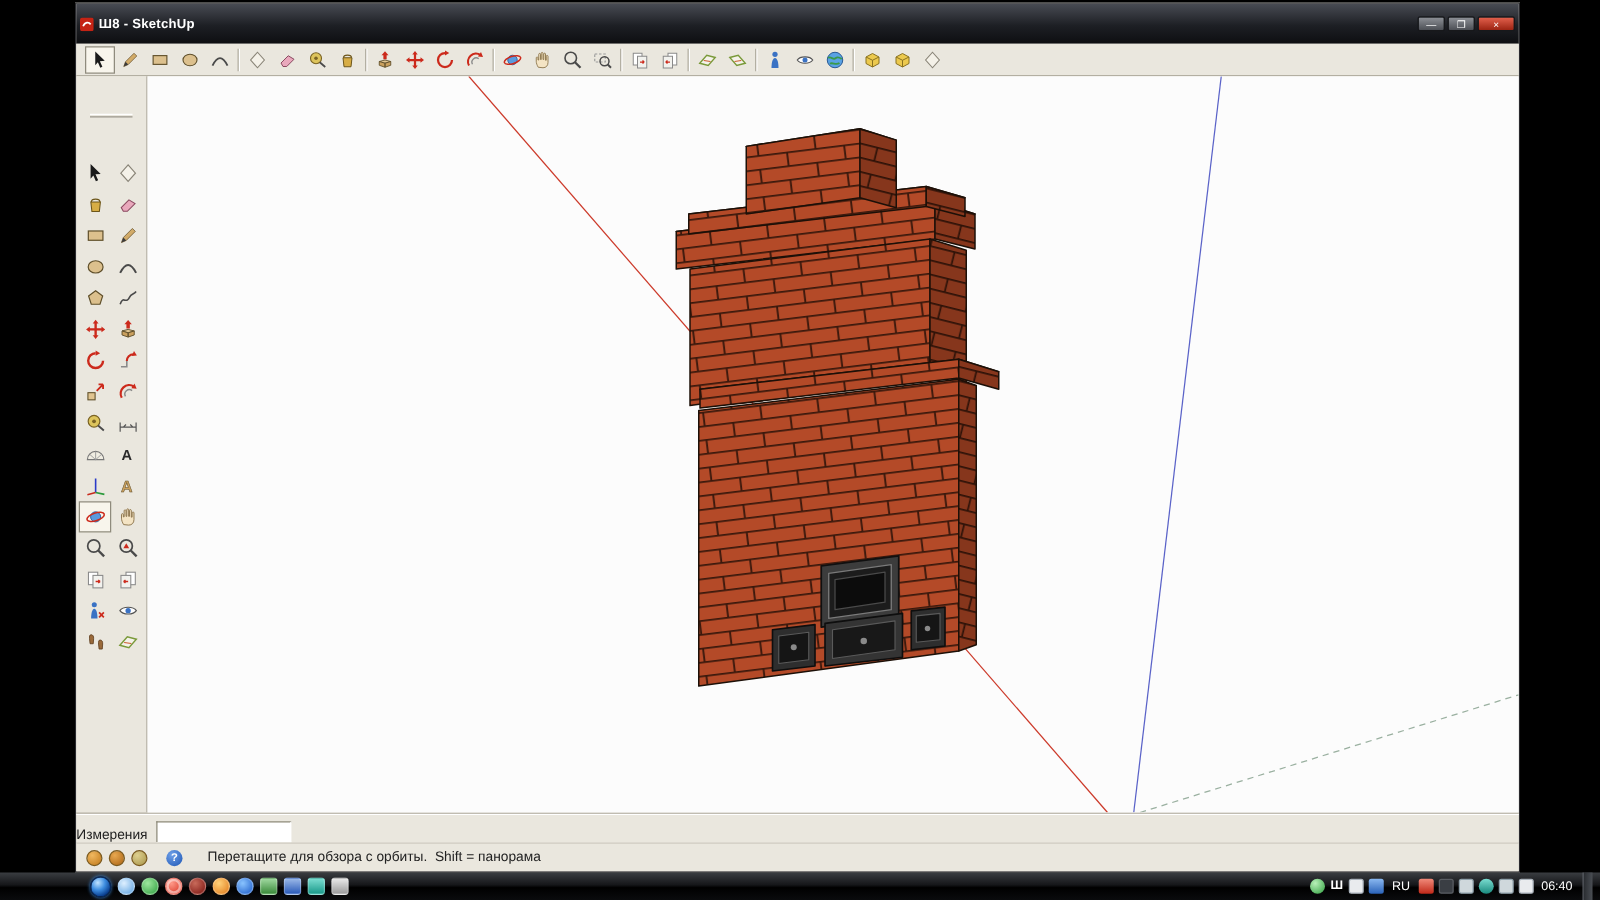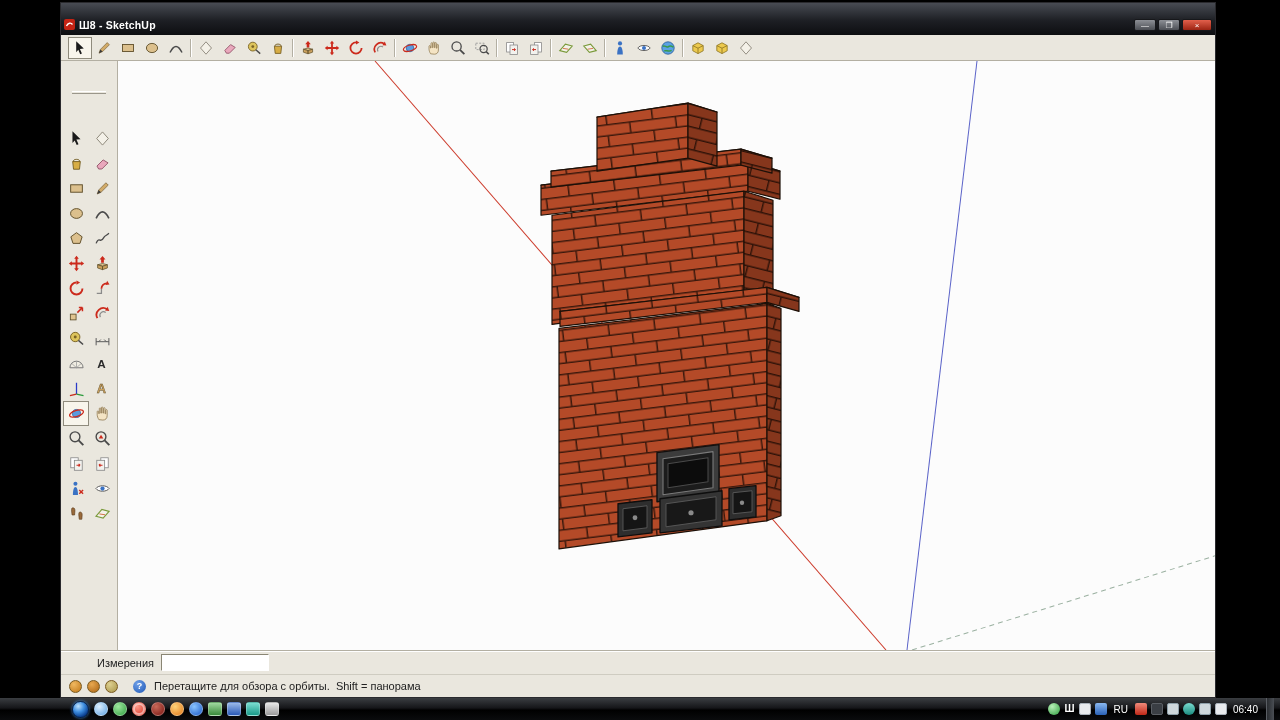--- a/index.html
+++ b/index.html
@@ -4,21 +4,21 @@
 <style>
   *{margin:0;padding:0;box-sizing:border-box}
   html,body{width:1280px;height:720px;overflow:hidden}
   body{background:#000;font-family:"Liberation Sans",sans-serif;position:relative}
   .stage{position:absolute;inset:0;background:#000}
 
   
   .app{position:absolute;left:60px;top:2px;width:1156px;height:696px;display:flex;flex-direction:column;
        background:#eae7de;border:1px solid #2a2a2e}
   .titlebar{height:16px;flex:0 0 16px;background:linear-gradient(#484b53,#1d1f24 55%,#0d0e11);
-            display:flex;align-items:flex-start;gap:4px;padding:16px 3px;color:#fff;font-size:10.5px}
+            display:flex;align-items:center;gap:4px;padding:16px 3px;color:#fff;font-size:10.5px}
   .app-ico{width:11px;height:11px;flex:0 0 11px}
   .title-text{font-weight:bold;letter-spacing:.2px;white-space:nowrap}
   .win-controls{margin-left:auto;display:flex;gap:2px}
   .win-btn{width:22px;height:12px;font-size:8px;line-height:11px;text-align:center;color:#fff;
            background:linear-gradient(#8d9096,#4c4f55);border:1px solid #17181b;border-radius:2px;cursor:default}
   .win-btn.close{width:30px;background:linear-gradient(#e2604c,#9c2413)}
 
   .menubar{height:17px;flex:0 0 17px;background:#eae7de;border-bottom:1px solid #c9c5b8;
            display:flex;align-items:center;font-size:11px;color:#111;padding-left:3px}
   .menu-item{padding:1px 7px 2px}
@@ -35,33 +35,33 @@
   .pal-grip{width:34px;height:3px;margin:0 auto 32px;border-top:1px solid #fff;border-bottom:1px solid #9a968a}
   .pal-grid{display:grid;grid-template-columns:26px 26px;justify-content:center;row-gap:0}
   .pal-btn{width:26px;height:25px;display:flex;align-items:center;justify-content:center;border:1px solid transparent;background:none}
   .pal-btn.pressed{background:#f8f5ec;border:1px solid #8f8b7d}
   .pal-btn svg{width:17px;height:17px}
 
   .canvas{flex:1 1 auto;background:#fcfcfc;position:relative;overflow:hidden}
   .scene{position:absolute;inset:0;width:100%;height:100%}
 
   .measurebar{height:24px;flex:0 0 24px;background:#eae7de;border-top:1px solid #b3afa2;box-shadow:inset 0 1px 0 #fff;
-              display:flex;align-items:center;font-size:11px;color:#222;padding-left:36px;gap:7px}
+              display:flex;align-items:flex-end;font-size:11px;color:#222;gap:7px}
   .measure-input{width:108px;height:17px;background:#fff;border:1px solid #8a8674;border-bottom-color:#fff;border-right-color:#fff;
                  font-size:11px;padding:0 3px;font-family:"Liberation Sans",sans-serif}
 
   .statusbar{height:23px;flex:0 0 23px;background:#eae7de;border-top:1px solid #cfccc1;
              display:flex;align-items:center;font-size:11px;color:#222;padding-left:8px;gap:5px}
   .st-circle{width:13px;height:13px;border-radius:50%;border:1px solid #7a5a20;flex:0 0 13px}
   .st-c1{background:radial-gradient(circle at 35% 30%,#f0b860,#c07818)}
   .st-c2{background:radial-gradient(circle at 35% 30%,#e8a850,#aa6414)}
   .st-c3{background:radial-gradient(circle at 35% 30%,#ded090,#a89448)}
   .help-circle{width:13px;height:13px;border-radius:50%;background:radial-gradient(circle at 35% 30%,#6fa0e8,#1c55b4);
                color:#fff;font-size:9px;font-weight:bold;display:flex;align-items:center;justify-content:center;margin-left:10px}
-  .hint-text{margin-left:3px;white-space:pre}
+  .hint-text{margin-left:15px;white-space:pre}
 
   
   .taskbar{position:absolute;left:0;right:0;bottom:0;height:22px;
            background:linear-gradient(#3a3d41,#151619 45%,#000 55%,#0a0b0d);
            display:flex;align-items:center;gap:5px;padding-left:72px;color:#fff}
   .orb{width:17px;height:17px;border-radius:50%;flex:0 0 17px;
        background:radial-gradient(circle at 35% 28%,#bfe3ff,#3d8de0 40%,#0a3f8f 75%,#04204c);
        border:1px solid #0a2a5a;box-shadow:0 0 3px #3d8de0}
   .qi{width:14px;height:14px;border-radius:50%;flex:0 0 14px;border:1px solid rgba(255,255,255,.25)}
   .qi.sq{border-radius:3px}

